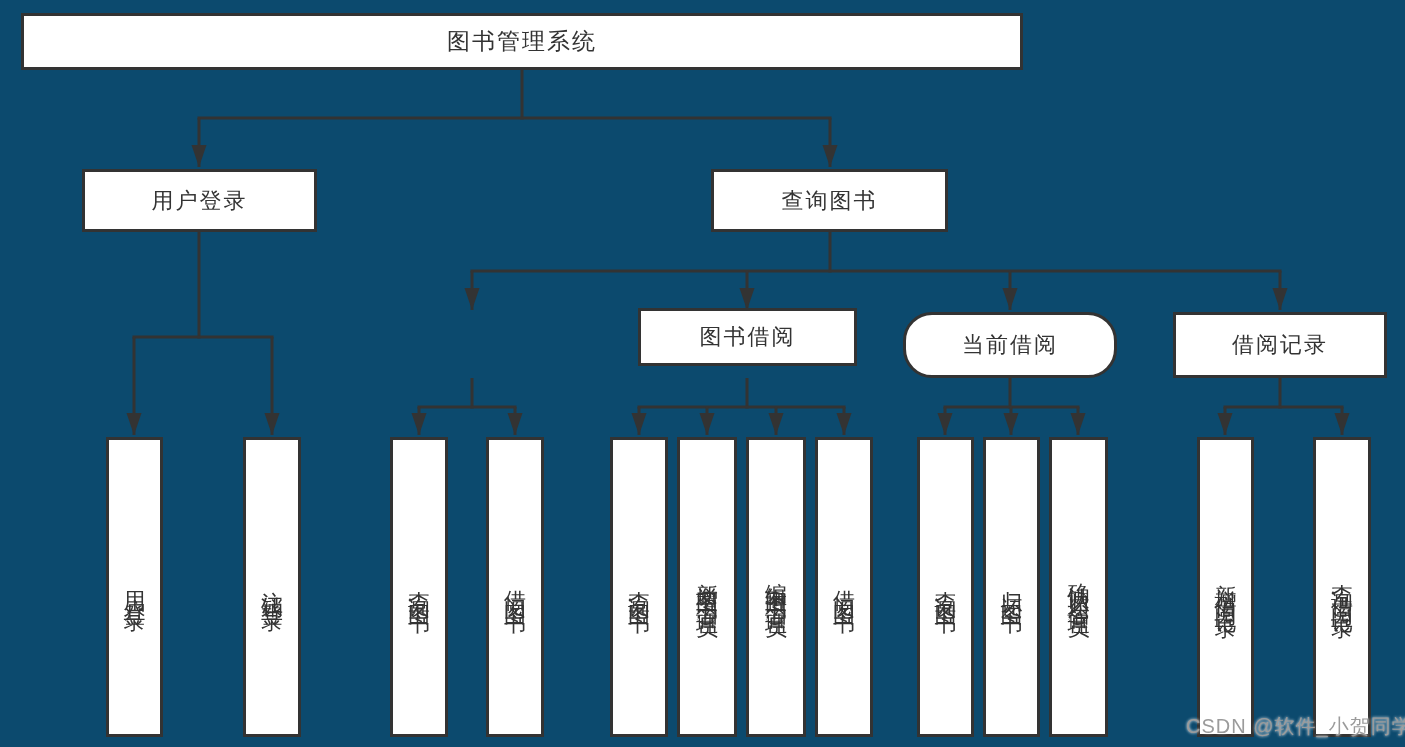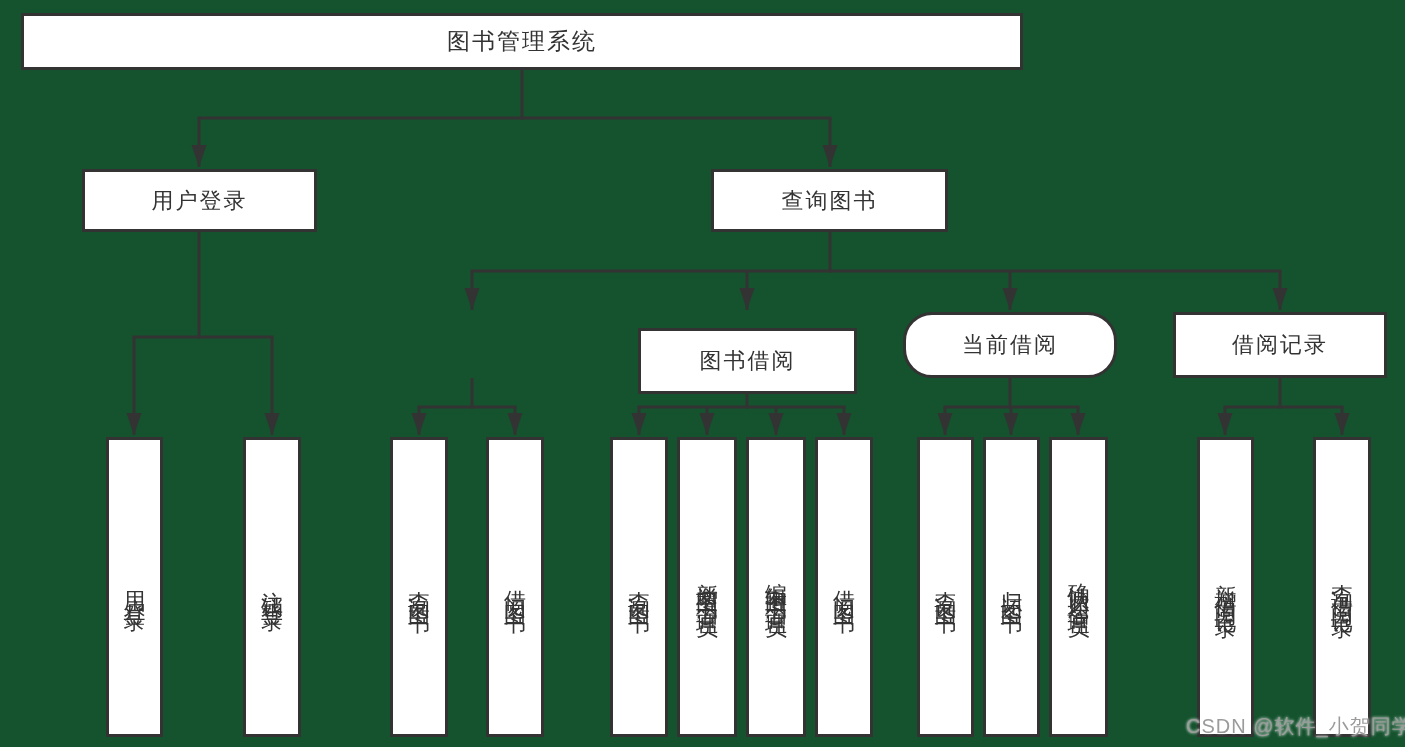--- a/index.html
+++ b/index.html
@@ -1,17 +1,17 @@
 <!DOCTYPE html>
 <html><head>
 <meta charset="utf-8">
 <style>
   html,body{margin:0;padding:0;background:#ffffff;}
   .canvas{
-    position:relative;width:1405px;height:747px;background:#14532d;
+    position:relative;width:1405px;height:747px;background:#0c4a6e;
     font-family:"Liberation Sans",sans-serif;color:#333333;overflow:hidden;
   }
   .connectors{position:absolute;left:0;top:0;width:1405px;height:747px;pointer-events:none;}
   .hbox{
     position:absolute;box-sizing:border-box;border:3px solid #333333;background:#ffffff;
     display:flex;align-items:center;justify-content:center;
     font-size:22px;letter-spacing:2px;white-space:nowrap;
   }
   .hbox--root{font-size:23px;}
   .vbox{
@@ -83,21 +83,21 @@
       <line x1="1225" y1="407" x2="1225" y2="435" marker-end="url(#arw)"></line>
       <line x1="1342" y1="407" x2="1342" y2="435" marker-end="url(#arw)"></line>
     </g>
   </svg>
 
   <div class="hbox hbox--root" style="left:21px;top:13px;width:1002px;height:57px;">图书管理系统</div>
 
   <div class="hbox" style="left:82px;top:169px;width:235px;height:63px;">用户登录</div>
   <div class="hbox" style="left:711px;top:169px;width:237px;height:63px;">查询图书</div>
 
-  <div class="hbox" style="left:638px;top:328px;width:219px;height:66px;">图书借阅</div>
+  <div class="hbox" style="left:638px;top:308px;width:219px;height:58px;">图书借阅</div>
   <div class="hbox" style="left:903px;top:312px;width:214px;height:66px;border-radius:29px;">当前借阅</div>
   <div class="hbox" style="left:1173px;top:312px;width:214px;height:66px;">借阅记录</div>
 
   <div class="vbox" style="left:106px;width:57px;">
     <span class="vtxt">用户登录</span>
   </div>
   <div class="vbox" style="left:243px;width:58px;">
     <span class="vtxt">注销登录</span>
   </div>
 

